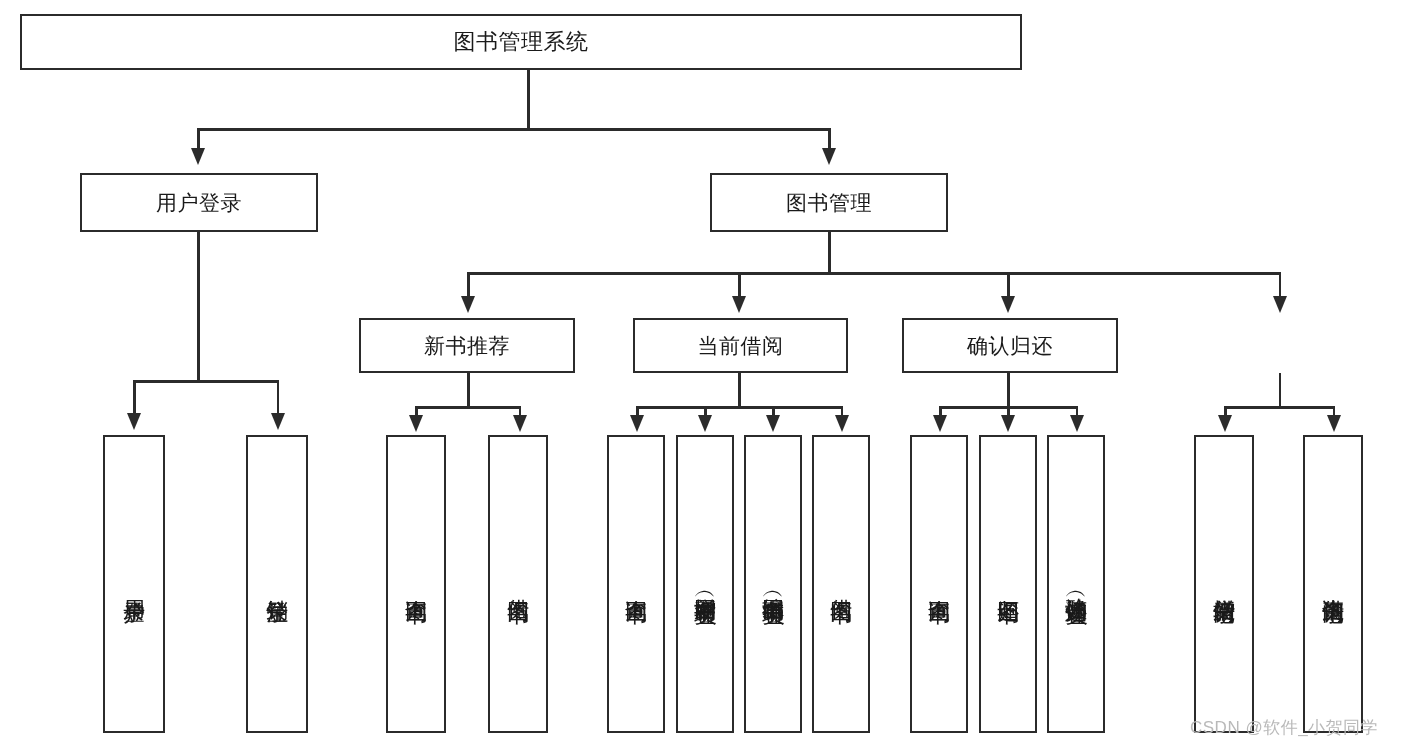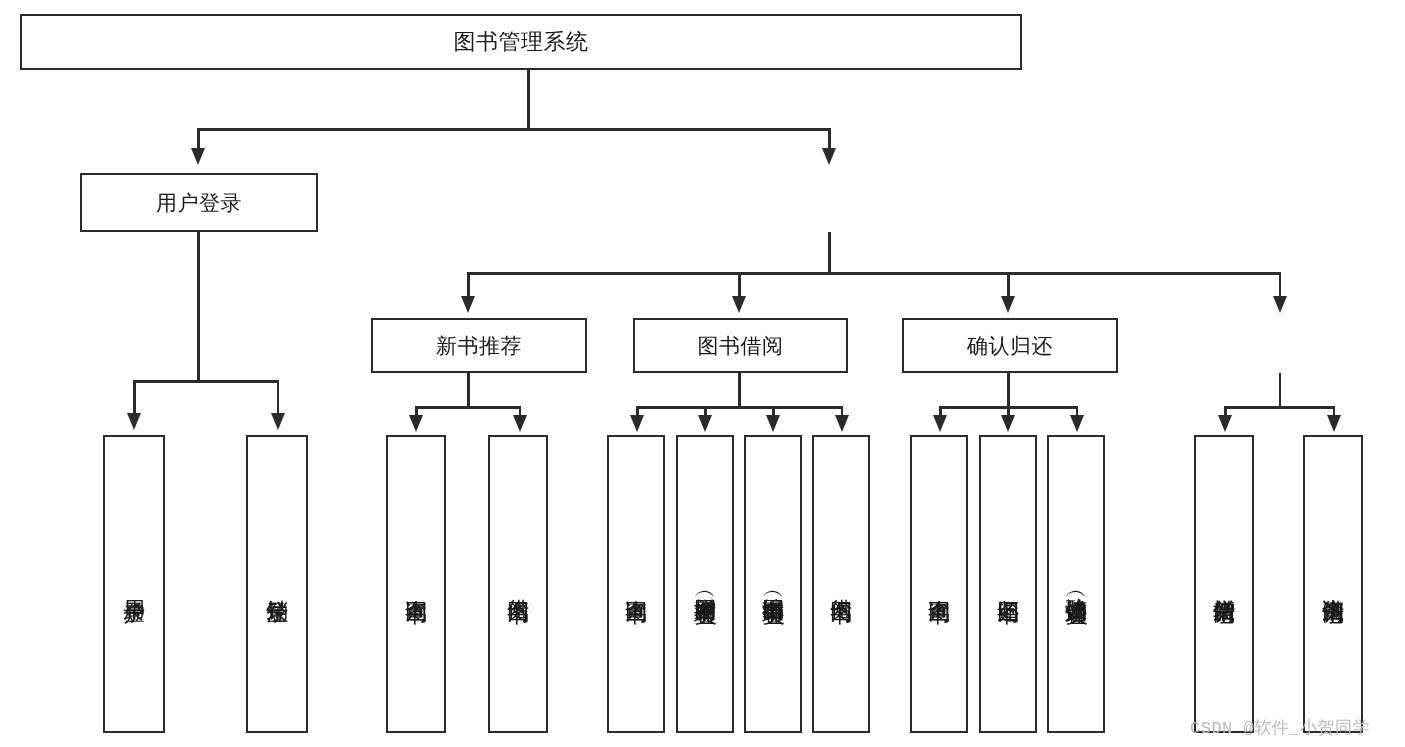--- a/index.html
+++ b/index.html
@@ -67,21 +67,20 @@
     border-left: 7.5px solid transparent;
     border-right: 7.5px solid transparent;
     border-top: 17px solid #2b2b2b;
   }
   .watermark {
     position: absolute;
     font-size: 17px;
     color: #b9b9b9;
     white-space: nowrap;
     letter-spacing: 0.5px;
-    font-family: Liberation Mono, monospace;
   }
 </style>
 </head>
 <body>
 
 <div id="canvas">
 
   <div class="node horiz root" style="left:20px; top:14px; width:1002px; height:56px;">
     <span class="label">图书管理系统</span>
   </div>
@@ -93,44 +92,47 @@
 
   <div class="vline" style="left:197px; top:128px; height:22px;"></div>
   <div class="arrow" style="left:191px; top:148px;"></div>
   <div class="vline" style="left:828px; top:128px; height:22px;"></div>
   <div class="arrow" style="left:822px; top:148px;"></div>
 
   <div class="node horiz" style="left:80px; top:173px; width:238px; height:59px;">
     <span class="label">用户登录</span>
   </div>
 
+  <div class="node horiz" style="left:710px; top:173px; width:238px; height:59px;">
+    <span class="label">图书管理</span>
+  </div>
 
   <div class="vline" style="left:197px; top:232px; height:150px;"></div>
   <div class="hline" style="left:133px; top:380px; width:146px;"></div>
   <div class="vline" style="left:133px; top:380px; height:38px;"></div>
   <div class="arrow" style="left:127px; top:413px;"></div>
   <div class="vline" style="left:276.5px; top:380px; height:38px;"></div>
   <div class="arrow" style="left:270.5px; top:413px;"></div>
 
   <div class="vline" style="left:828px; top:232px; height:42px;"></div>
   <div class="hline" style="left:467px; top:272px; width:814px;"></div>
   <div class="vline" style="left:467px; top:272px; height:26px;"></div>
   <div class="arrow" style="left:461px; top:296px;"></div>
   <div class="vline" style="left:738px; top:272px; height:26px;"></div>
   <div class="arrow" style="left:732px; top:296px;"></div>
   <div class="vline" style="left:1007px; top:272px; height:26px;"></div>
   <div class="arrow" style="left:1001px; top:296px;"></div>
   <div class="vline" style="left:1278.5px; top:272px; height:26px;"></div>
   <div class="arrow" style="left:1272.5px; top:296px;"></div>
 
-  <div class="node horiz" style="left:371px; top:318px; width:216px; height:55px;">
+  <div class="node horiz" style="left:359px; top:318px; width:216px; height:55px;">
     <span class="label">新书推荐</span>
   </div>
   <div class="node horiz" style="left:633px; top:318px; width:215px; height:55px;">
-    <span class="label">图书借阅</span>
+    <span class="label">当前借阅</span>
   </div>
   <div class="node horiz" style="left:902px; top:318px; width:216px; height:55px;">
     <span class="label">确认归还</span>
   </div>
 
   <div class="vline" style="left:467px; top:373px; height:35px;"></div>
   <div class="hline" style="left:415px; top:406px; width:106px;"></div>
   <div class="vline" style="left:415px; top:406px; height:12px;"></div>
   <div class="arrow" style="left:409px; top:415px;"></div>
   <div class="vline" style="left:518.5px; top:406px; height:12px;"></div>

